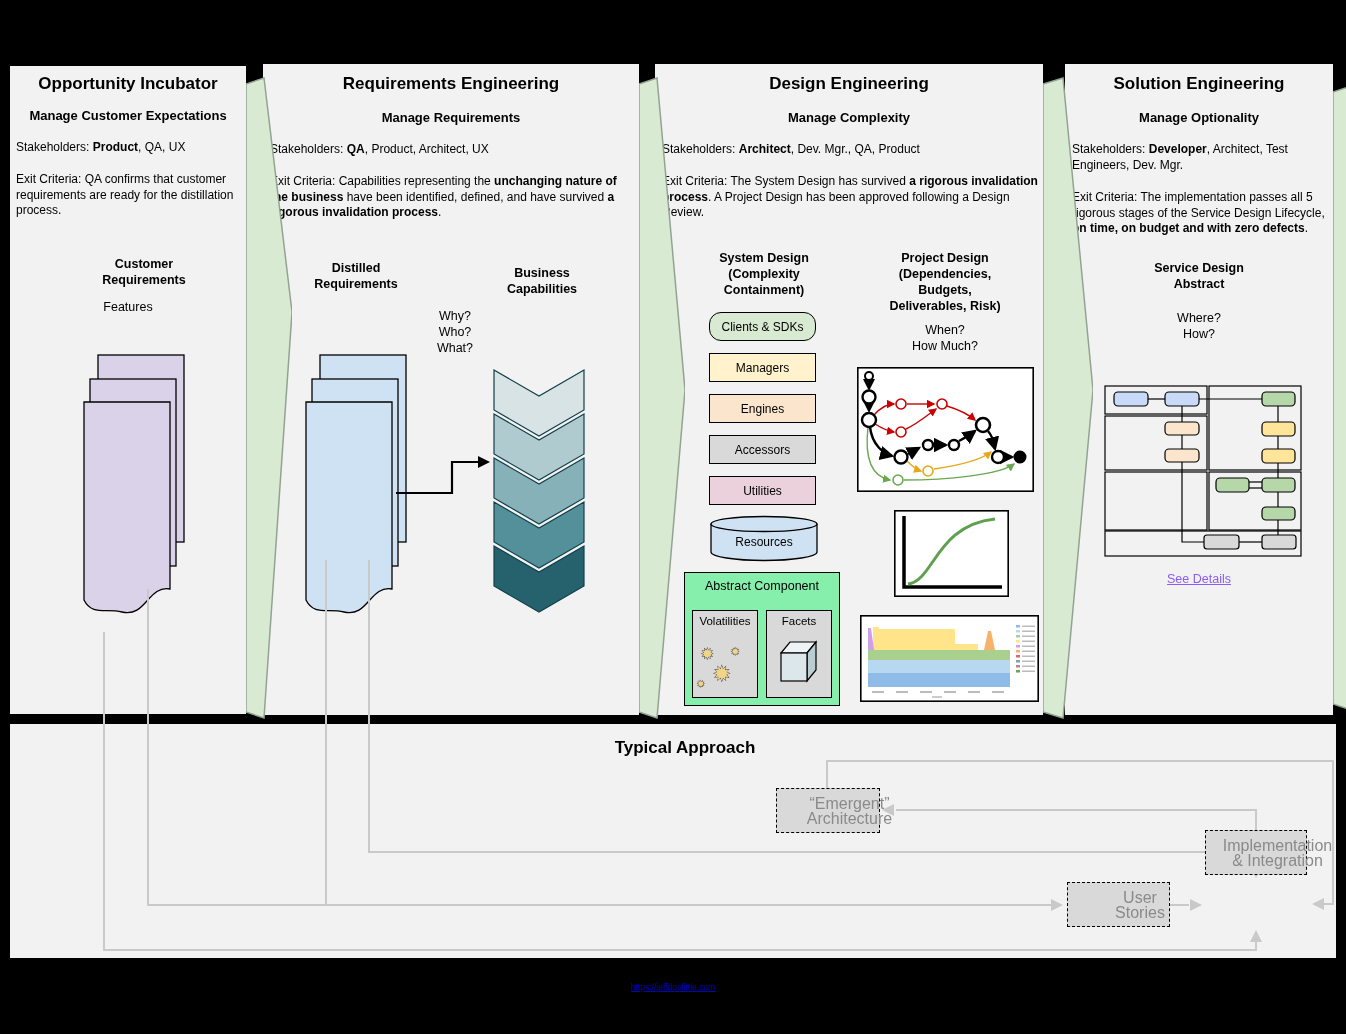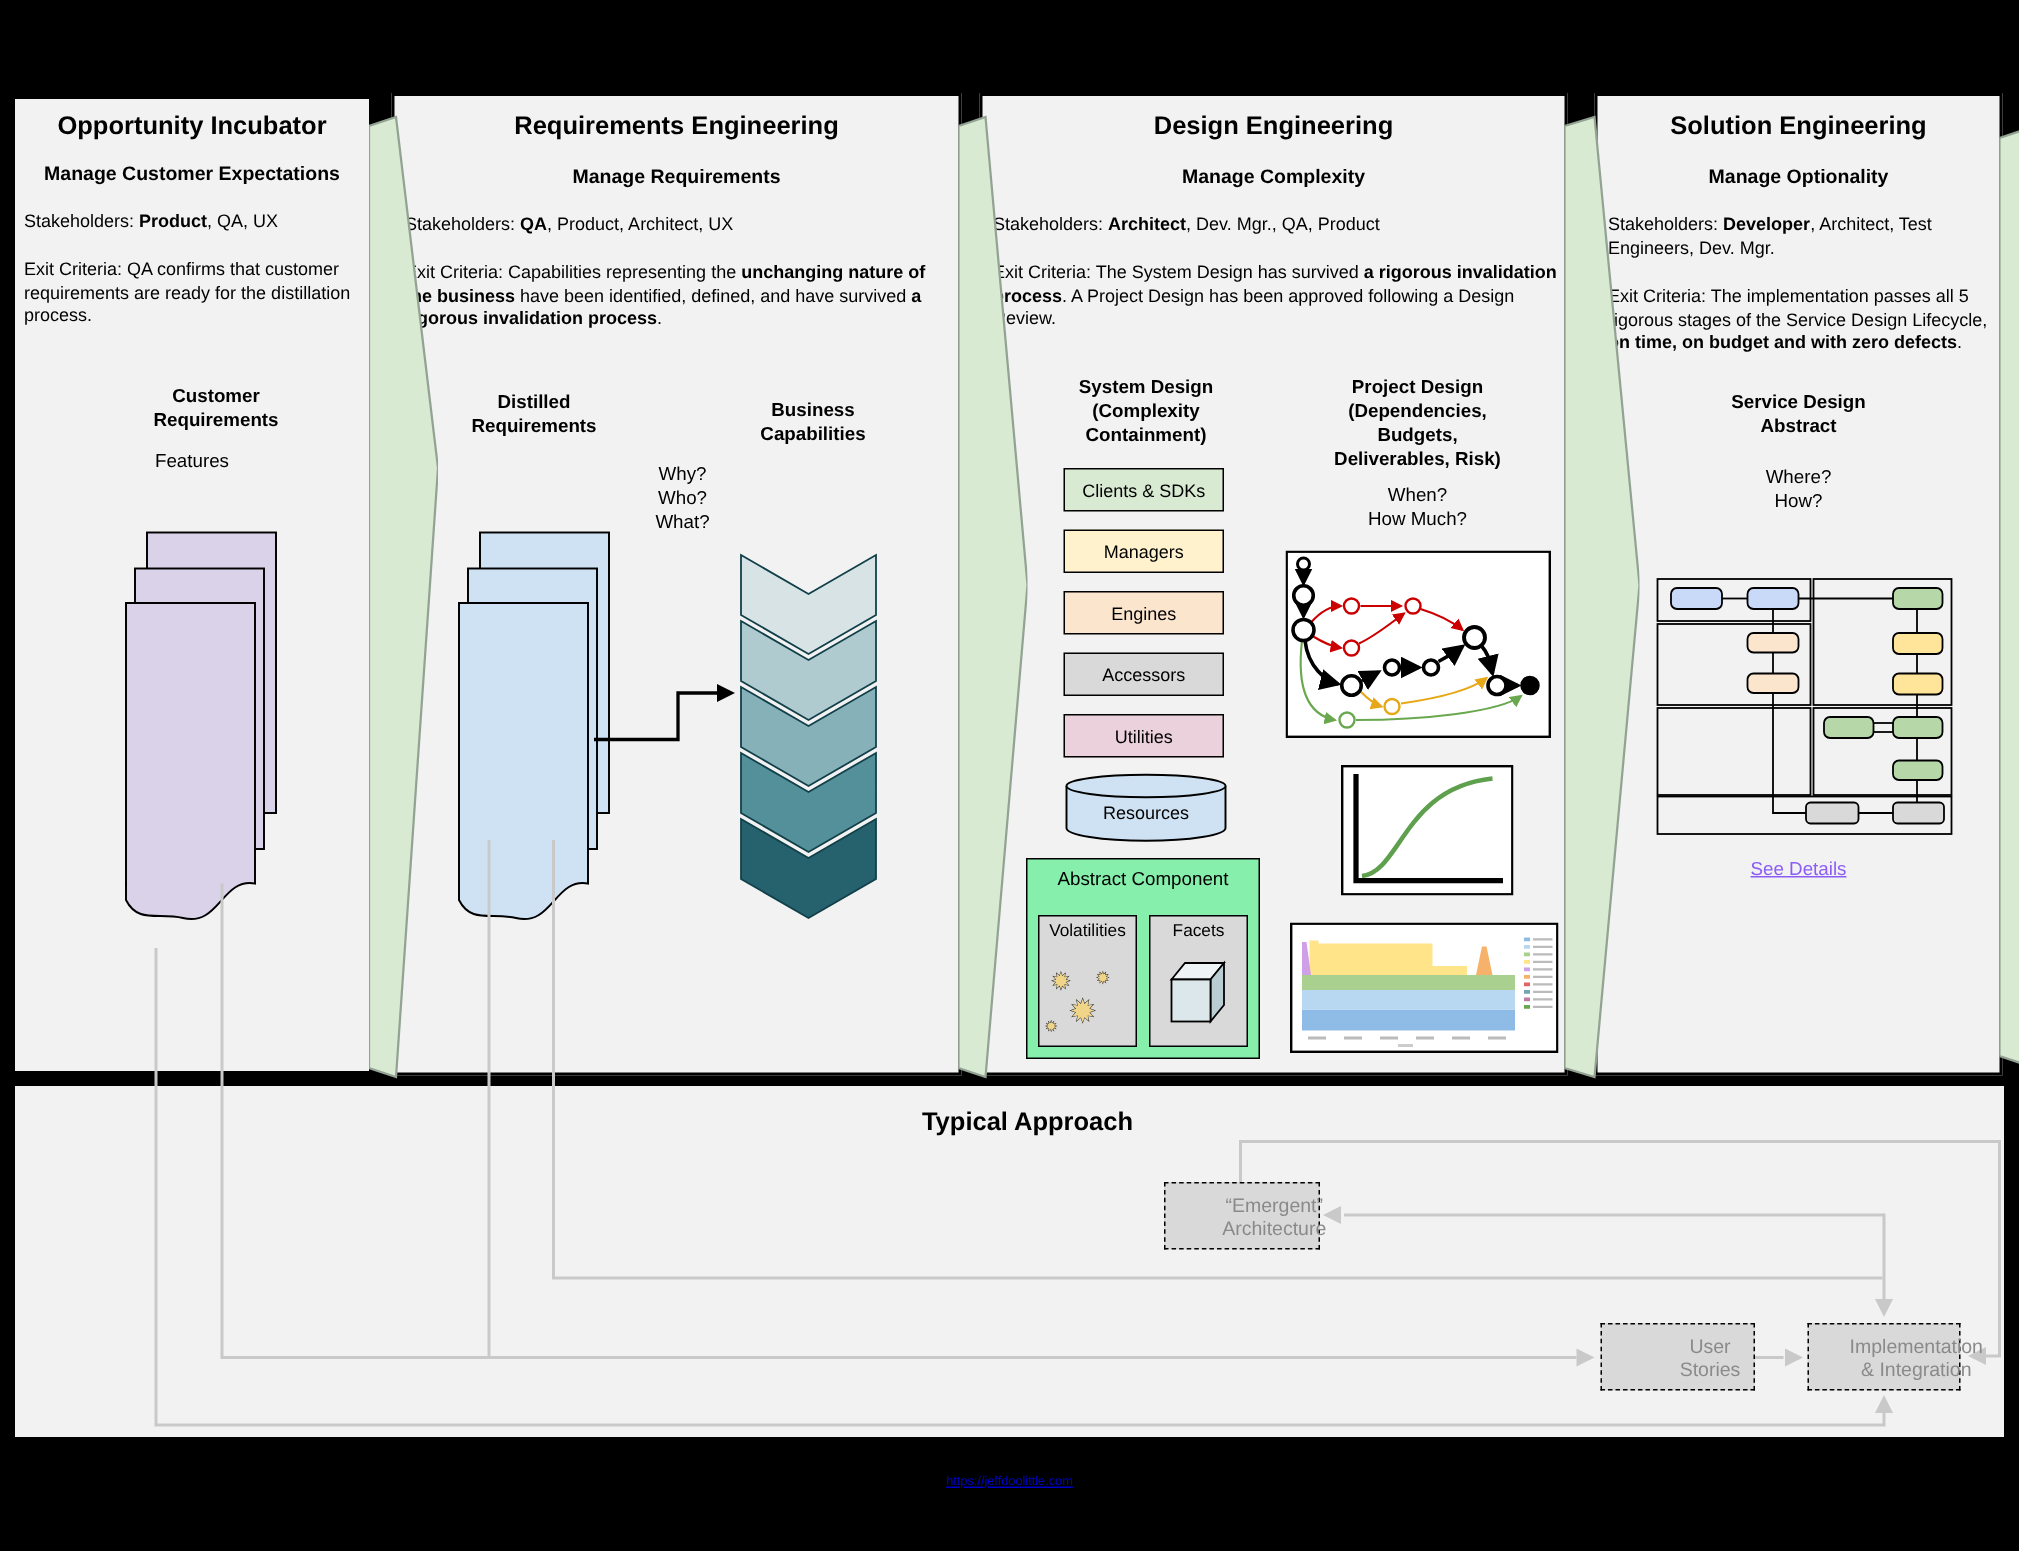--- a/index.html
+++ b/index.html
@@ -16,21 +16,21 @@
   .cap{font-size:12.5px;text-align:center;width:100%;}
   .sysbox{position:absolute;left:54px;width:107px;height:29px;border:1.5px solid #000;box-sizing:border-box;
           font-size:12px;display:flex;align-items:center;justify-content:center;}
   .c-clients{background:#d9ead3;} .c-managers{background:#fff2cc;} .c-engines{background:#fce5cd;}
   .c-accessors{background:#d9d9d9;} .c-utilities{background:#ead1dc;}
   .abstract{position:absolute;left:29px;top:508px;width:156px;height:134px;background:#86efac;
             border:1.5px solid #000;box-sizing:border-box;}
   .innerbox{position:absolute;top:37px;width:66px;height:88px;border:1.5px solid #000;box-sizing:border-box;background:#d9d9d9;}
   .innerlabel{font-size:11.5px;text-align:center;width:100%;position:absolute;top:4px;}
   .dashedbox{position:absolute;border:1.5px dashed #000;background:#d9d9d9;box-sizing:border-box;color:#8a8a8a;
-             font-size:13px;line-height:15px;display:flex;align-items:center;justify-content:center;
+             font-size:16px;line-height:15px;display:flex;align-items:center;justify-content:center;
              text-align:center;white-space:pre-line;z-index:6;padding-left:43px;}
   .greenarrow{position:absolute;z-index:2;}
   #overlay{position:absolute;left:0;top:0;z-index:5;pointer-events:none;}
   .link{color:#8b5cf6;text-decoration:underline;font-size:12.5px;text-align:center;width:100%;cursor:pointer;}
   #bottombox{position:absolute;left:8px;top:722px;width:1330px;height:238px;background:#f2f2f2;
              border:2px solid #000;box-sizing:border-box;z-index:1;}
   #footerlink{position:absolute;top:982px;width:100%;text-align:center;font-size:8.5px;z-index:2;}
   #footerlink span{color:#0000cc;text-decoration:underline;cursor:pointer;}
 </style>
 </head>
@@ -87,21 +87,21 @@
     <div class="abs hb" style="left:29px;top:186px;width:160px;">System Design
 (Complexity
 Containment)</div>
     <div class="abs hb" style="left:210px;top:186px;width:160px;">Project Design
 (Dependencies,
 Budgets,
 Deliverables, Risk)</div>
     <div class="abs qs" style="left:210px;top:258px;width:160px;">When?
 How Much?</div>
 
-    <div class="sysbox c-clients" style="top:248px;">Clients &amp; SDKs</div>
+    <div class="sysbox c-clients" style="top:248px;border-radius:12px;">Clients &amp; SDKs</div>
     <div class="sysbox c-managers" style="top:289px;">Managers</div>
     <div class="sysbox c-engines" style="top:330px;">Engines</div>
     <div class="sysbox c-accessors" style="top:371px;">Accessors</div>
     <div class="sysbox c-utilities" style="top:412px;">Utilities</div>
     <svg class="abs" style="left:54px;top:451px;" width="110" height="48" viewBox="0 0 110 48">
       <path d="M2,9 V37 A53,8.5 0 0 0 108,37 V9" fill="#cfe2f3" stroke="#000" stroke-width="1.3"></path>
       <ellipse cx="55" cy="9" rx="53" ry="7.5" fill="#cfe2f3" stroke="#000" stroke-width="1.3"></ellipse>
     </svg>
     <div class="abs" style="left:54px;top:471px;width:110px;text-align:center;font-size:12px;">Resources</div>
 
@@ -285,21 +285,21 @@
   <svg class="greenarrow" style="left:1333px;top:84px;" width="46" height="628" viewBox="0 0 46 628">
     <polygon points="0,8 18,2 46,310 18,626 0,620" fill="#d9ead3" stroke="#93a393" stroke-width="1.5"></polygon>
   </svg>
 
   <div id="bottombox">
     <div class="abs" style="top:14px;width:100%;text-align:center;font-weight:bold;font-size:17px;padding-left:12px;">Typical Approach</div>
   </div>
   <div class="dashedbox" style="left:776px;top:788px;width:104px;height:45px;">“Emergent”
 Architecture</div>
   <div class="dashedbox" style="left:1067px;top:882px;width:103px;height:45px;">User Stories</div>
-  <div class="dashedbox" style="left:1205px;top:882px;width:102px;height:45px;">Implementation
+  <div class="dashedbox" style="left:1205px;top:830px;width:102px;height:45px;">Implementation
 &amp; Integration</div>
 
   <svg id="overlay" width="1346" height="1034" viewBox="0 0 1346 1034">
     <g stroke="#c9c9c9" stroke-width="2" fill="none">
       <path d="M104,632 V950 H1256 V941"></path>
       <path d="M148,589 V905 H1051"></path>
       <path d="M326,560 V904"></path>
       <path d="M369,560 V852 H1255"></path>
       <path d="M827,788 V761 H1333 V904 H1324"></path>
       <path d="M1256,809 V866"></path>

